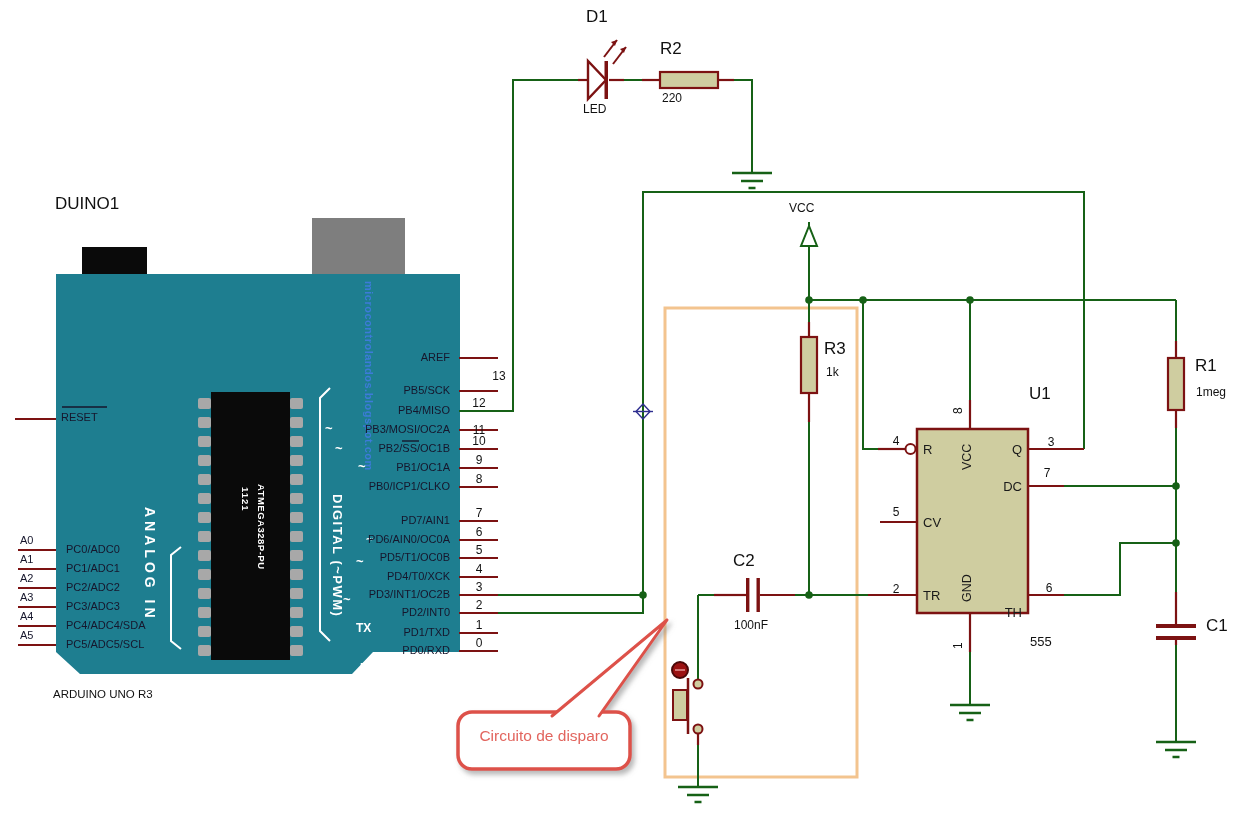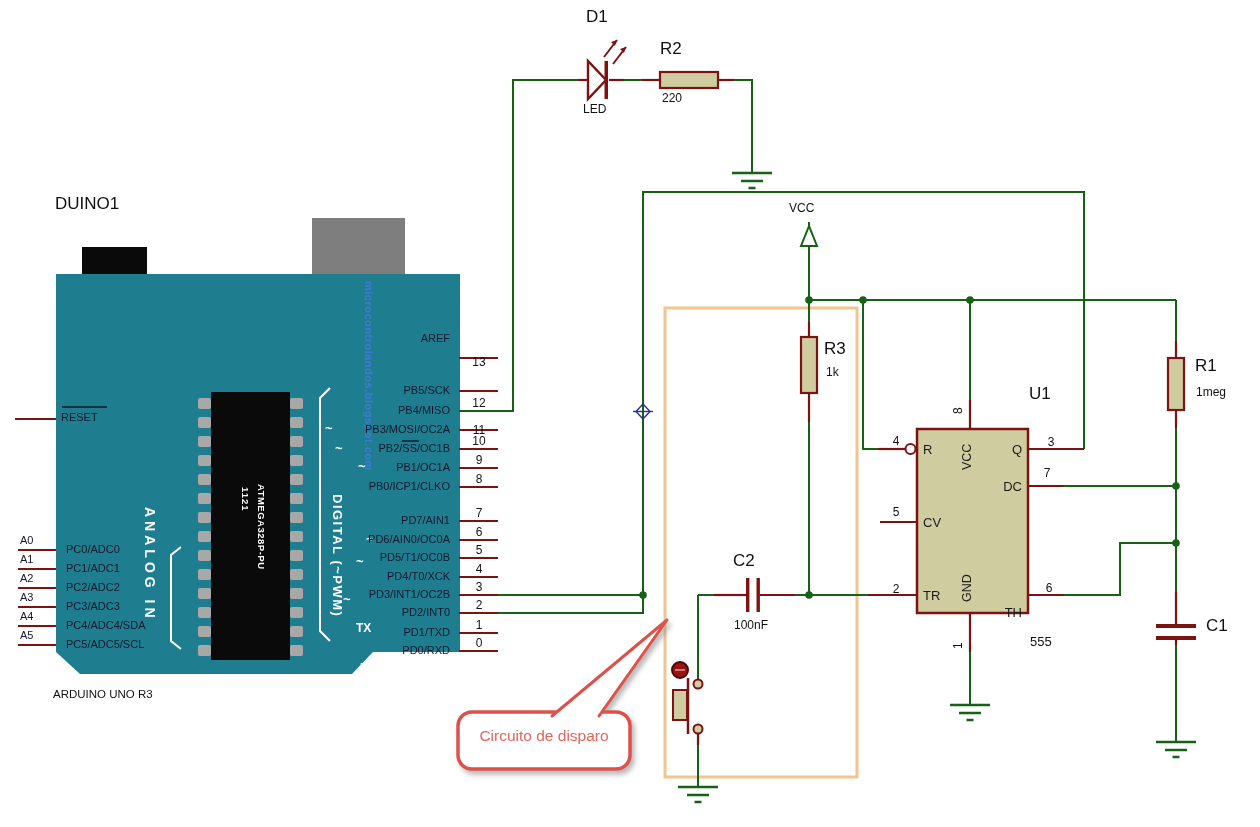--- a/index.html
+++ b/index.html
@@ -255,38 +255,38 @@
 <div class="lbl wht" style="left:360px;top:662px;font-size:12px;">RX</div>
 <div class="lbl" style="left:61px;top:412px;font-size:11px;color:#16162c;">RESET</div>
 
 <div class="lbl tilde" style="left:325px;top:422px;">~</div>
 <div class="lbl tilde" style="left:335px;top:442px;">~</div>
 <div class="lbl tilde" style="left:358px;top:460px;">~</div>
 <div class="lbl tilde" style="left:366px;top:533px;">~</div>
 <div class="lbl tilde" style="left:356px;top:555px;">~</div>
 <div class="lbl tilde" style="left:343px;top:593px;">~</div>
 
-<div class="lbl pname" style="top:333px;">AREF</div>
+<div class="lbl pname" style="top:352px;">AREF</div>
 <div class="lbl pname" style="top:385px;">PB5/SCK</div>
 <div class="lbl pname" style="top:405px;">PB4/MISO</div>
 <div class="lbl pname" style="top:424px;">PB3/MOSI/OC2A</div>
 <div class="lbl pname" style="top:443px;">PB2/SS/OC1B</div>
 <div class="lbl pname" style="top:462px;">PB1/OC1A</div>
 <div class="lbl pname" style="top:481px;">PB0/ICP1/CLKO</div>
 
 <div class="lbl pname" style="top:515px;">PD7/AIN1</div>
 <div class="lbl pname" style="top:534px;">PD6/AIN0/OC0A</div>
 <div class="lbl pname" style="top:552px;">PD5/T1/OC0B</div>
 <div class="lbl pname" style="top:571px;">PD4/T0/XCK</div>
 <div class="lbl pname" style="top:589px;">PD3/INT1/OC2B</div>
 <div class="lbl pname" style="top:607px;">PD2/INT0</div>
 <div class="lbl pname" style="top:627px;">PD1/TXD</div>
 <div class="lbl pname" style="top:645px;">PD0/RXD</div>
 
-<div class="lbl pnum" style="top:356px;">13</div>
+<div class="lbl pnum" style="top:370px;padding-left:20px;">13</div>
 <div class="lbl pnum" style="top:397px;">12</div>
 <div class="lbl pnum" style="top:424px;">11</div>
 <div class="lbl pnum" style="top:435px;">10</div>
 <div class="lbl pnum" style="top:454px;">9</div>
 <div class="lbl pnum" style="top:473px;">8</div>
 <div class="lbl pnum" style="top:507px;">7</div>
 <div class="lbl pnum" style="top:526px;">6</div>
 <div class="lbl pnum" style="top:544px;">5</div>
 <div class="lbl pnum" style="top:563px;">4</div>
 <div class="lbl pnum" style="top:581px;">3</div>

